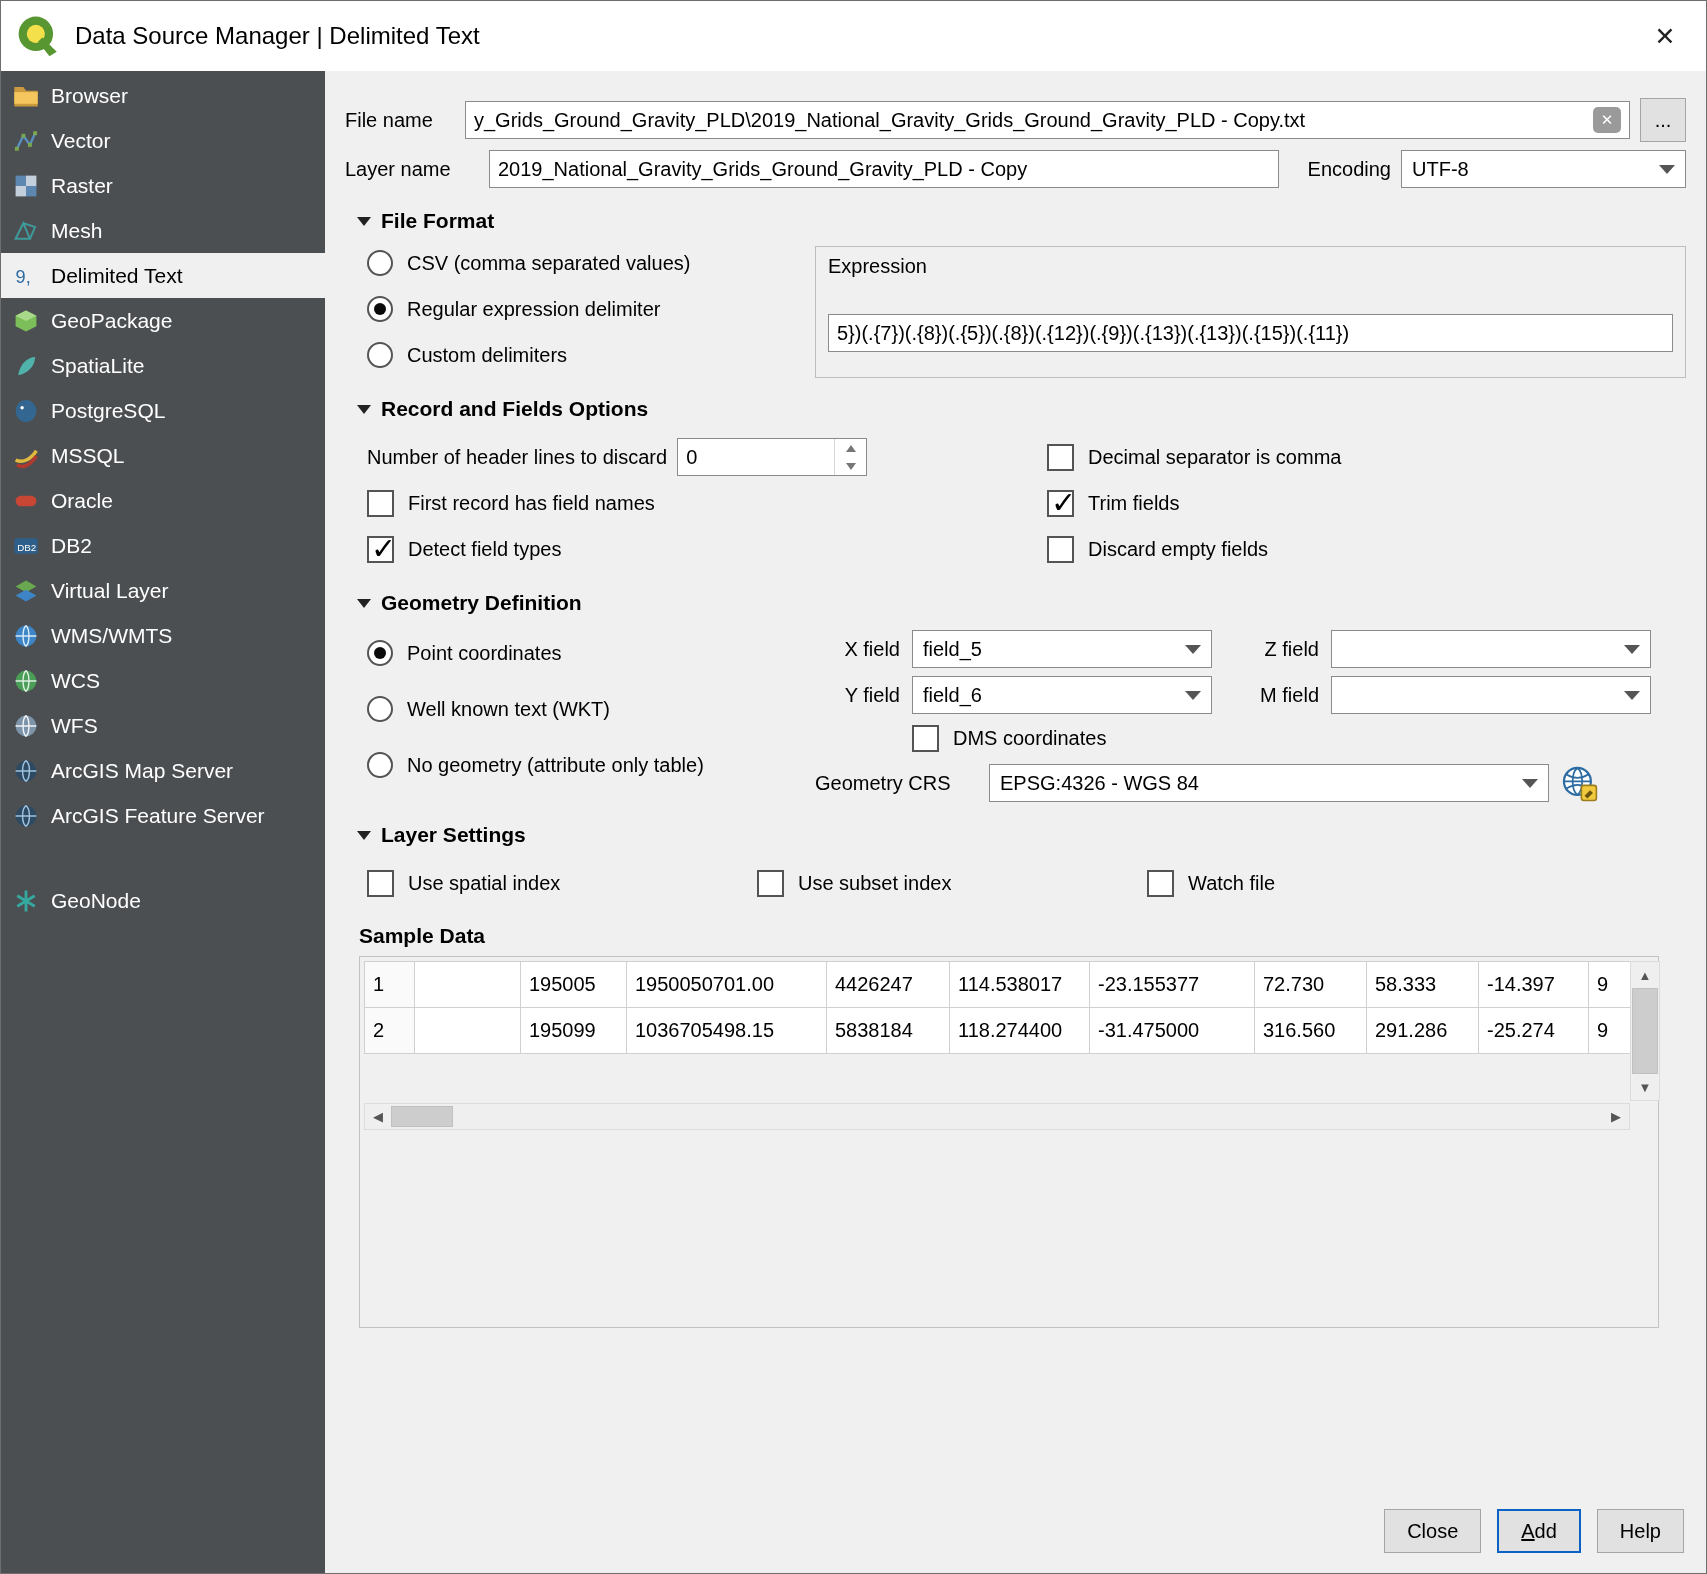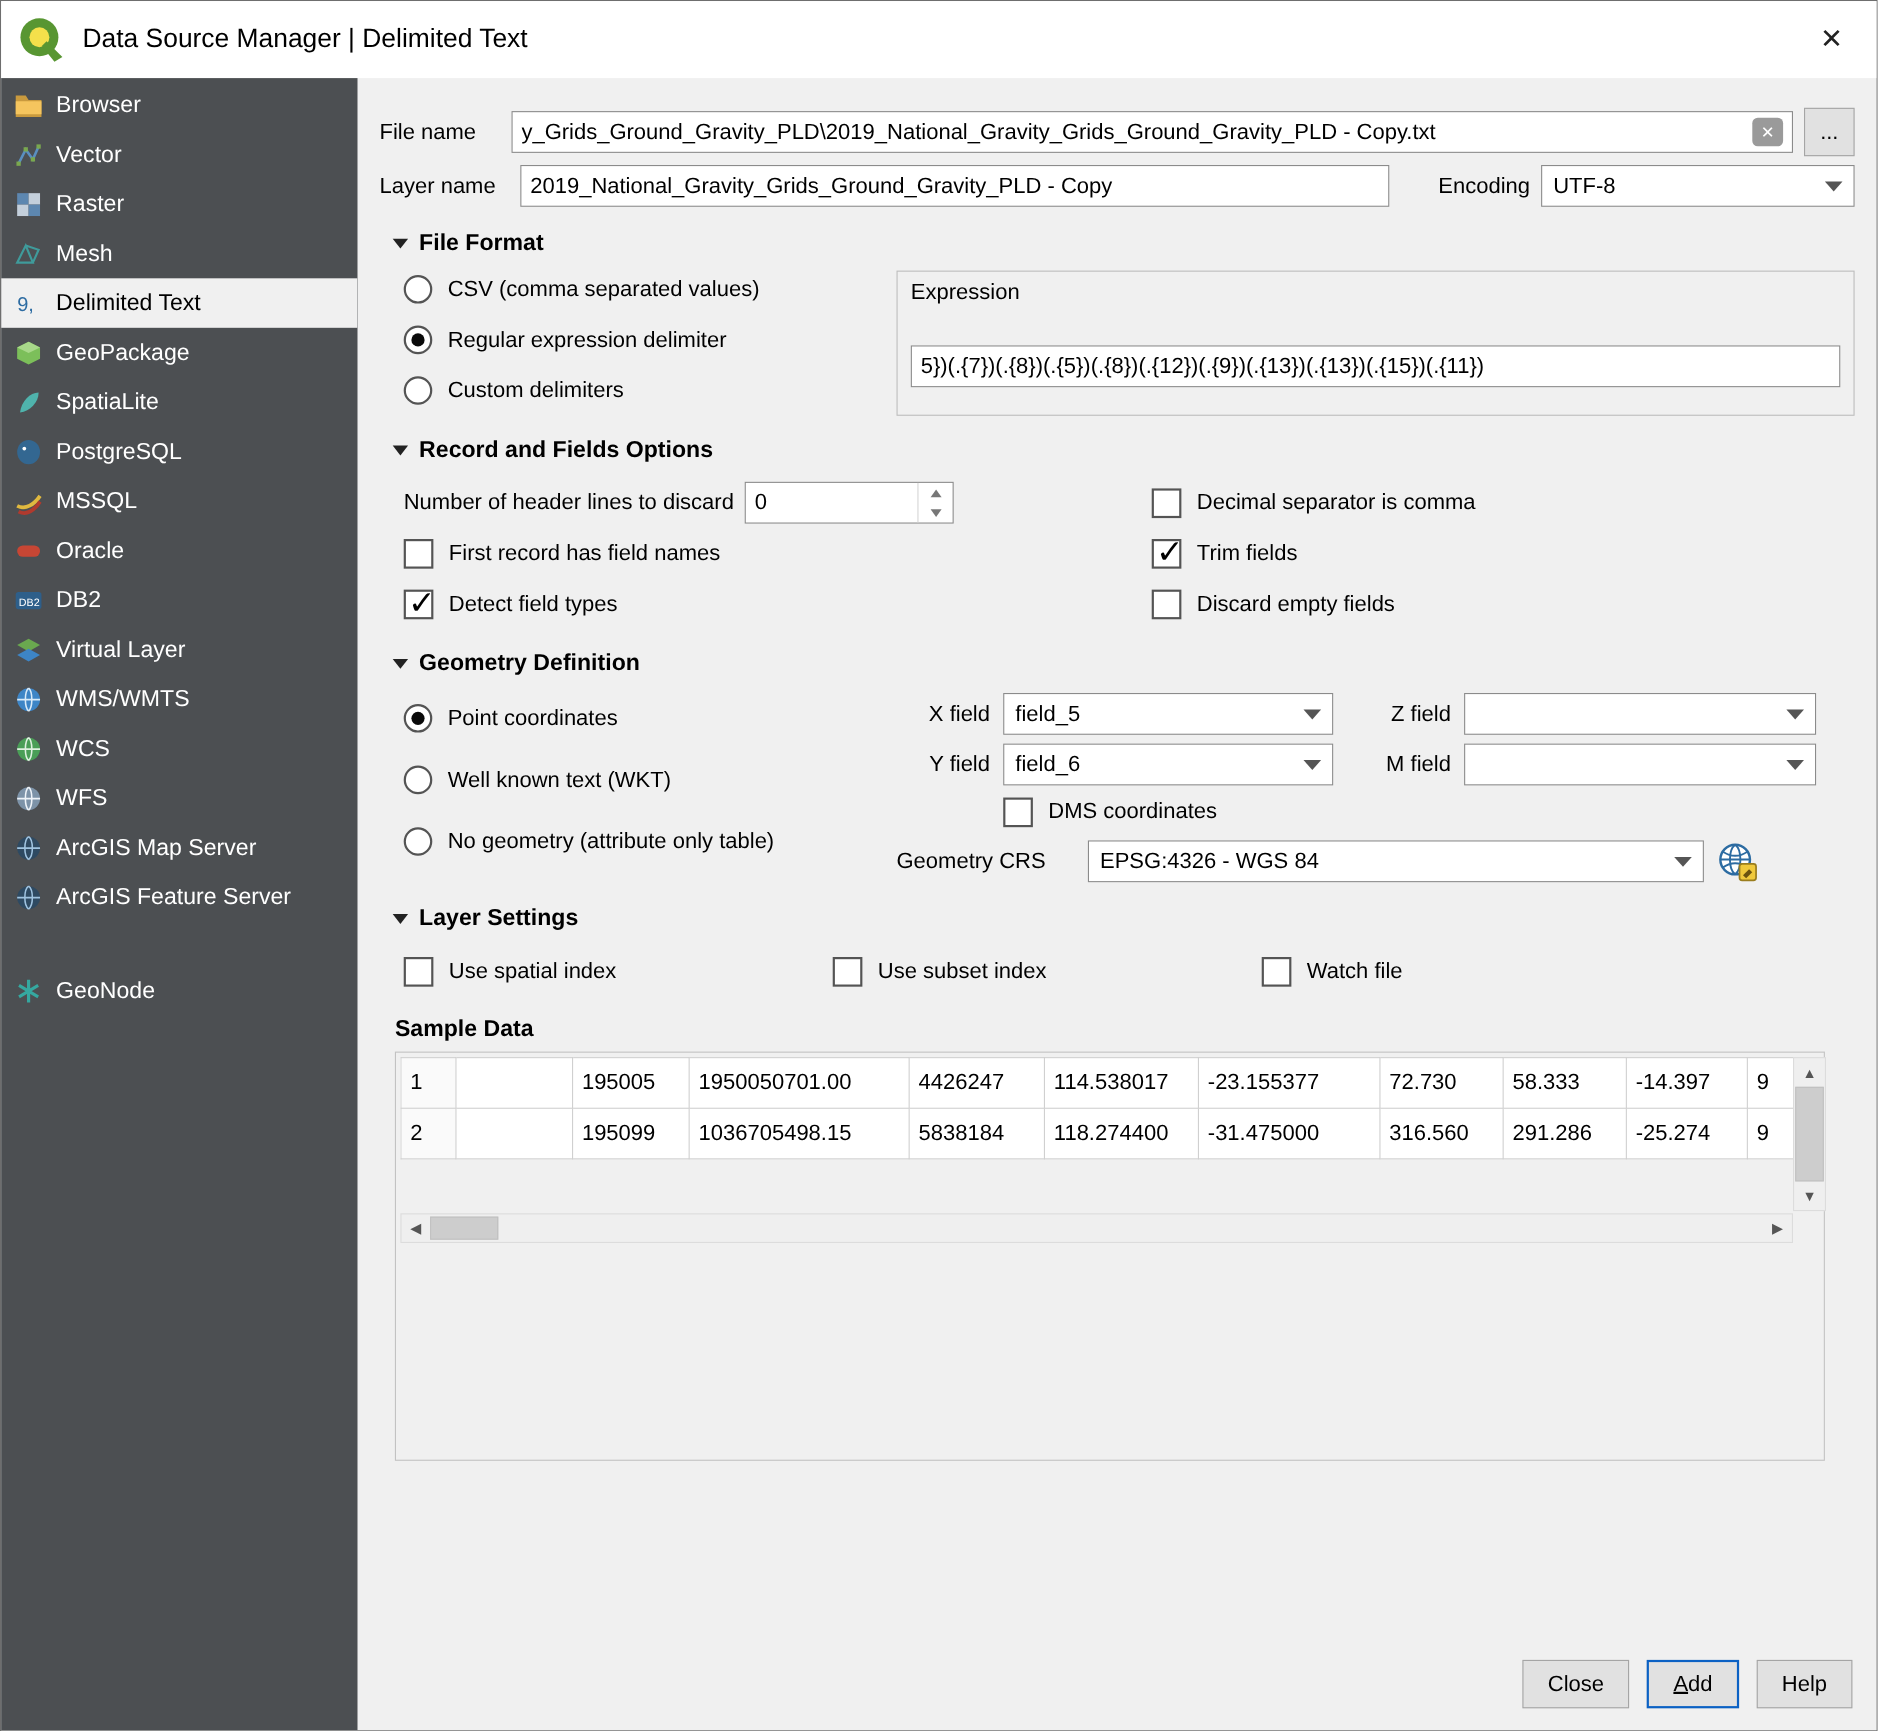--- a/index.html
+++ b/index.html
@@ -32,21 +32,21 @@
   .text-input { background:#fff; border:1px solid #8b8b8b; height:38px; display:flex; align-items:center; padding:0 8px; overflow:hidden; white-space:nowrap; }
   .file-row { margin-bottom:8px; }
   .file-row .flabel { width:120px; }
   .file-input { flex:1;gap:32px; }
   .file-input .input-text { flex:1; overflow:hidden; }
   .clear-icon { flex:none; width:28px; height:26px; background:#9a9a9a; border-radius:5px; color:#fff; display:flex; align-items:center; justify-content:center; font-size:15px; margin-left:6px; }
   .clear-icon::before { content:"✕"; }
   .browse-btn { width:44px; height:38px; margin-left:10px; flex:none; }
   .layer-row { margin-bottom:16px; }
   .layer-row .flabel { width:128px; }
-  .layer-input { width:790px; }
+  .layer-input { width:790px;margin-left:16px; }
   .enc-label { margin-left:auto; margin-right:10px; }
   .encoding-dd { width:285px; }
 
   
   .section-header { display:flex; align-items:center; gap:10px; height:34px; padding-left:12px; }
   .collapse-arrow { width:0; height:0; border-left:7px solid transparent; border-right:7px solid transparent; border-top:9px solid #222; flex:none; }
   .section-title { font-weight:bold; font-size:21px; }
 
   
   .radio-row { display:flex; align-items:center; gap:14px; height:46px; }

